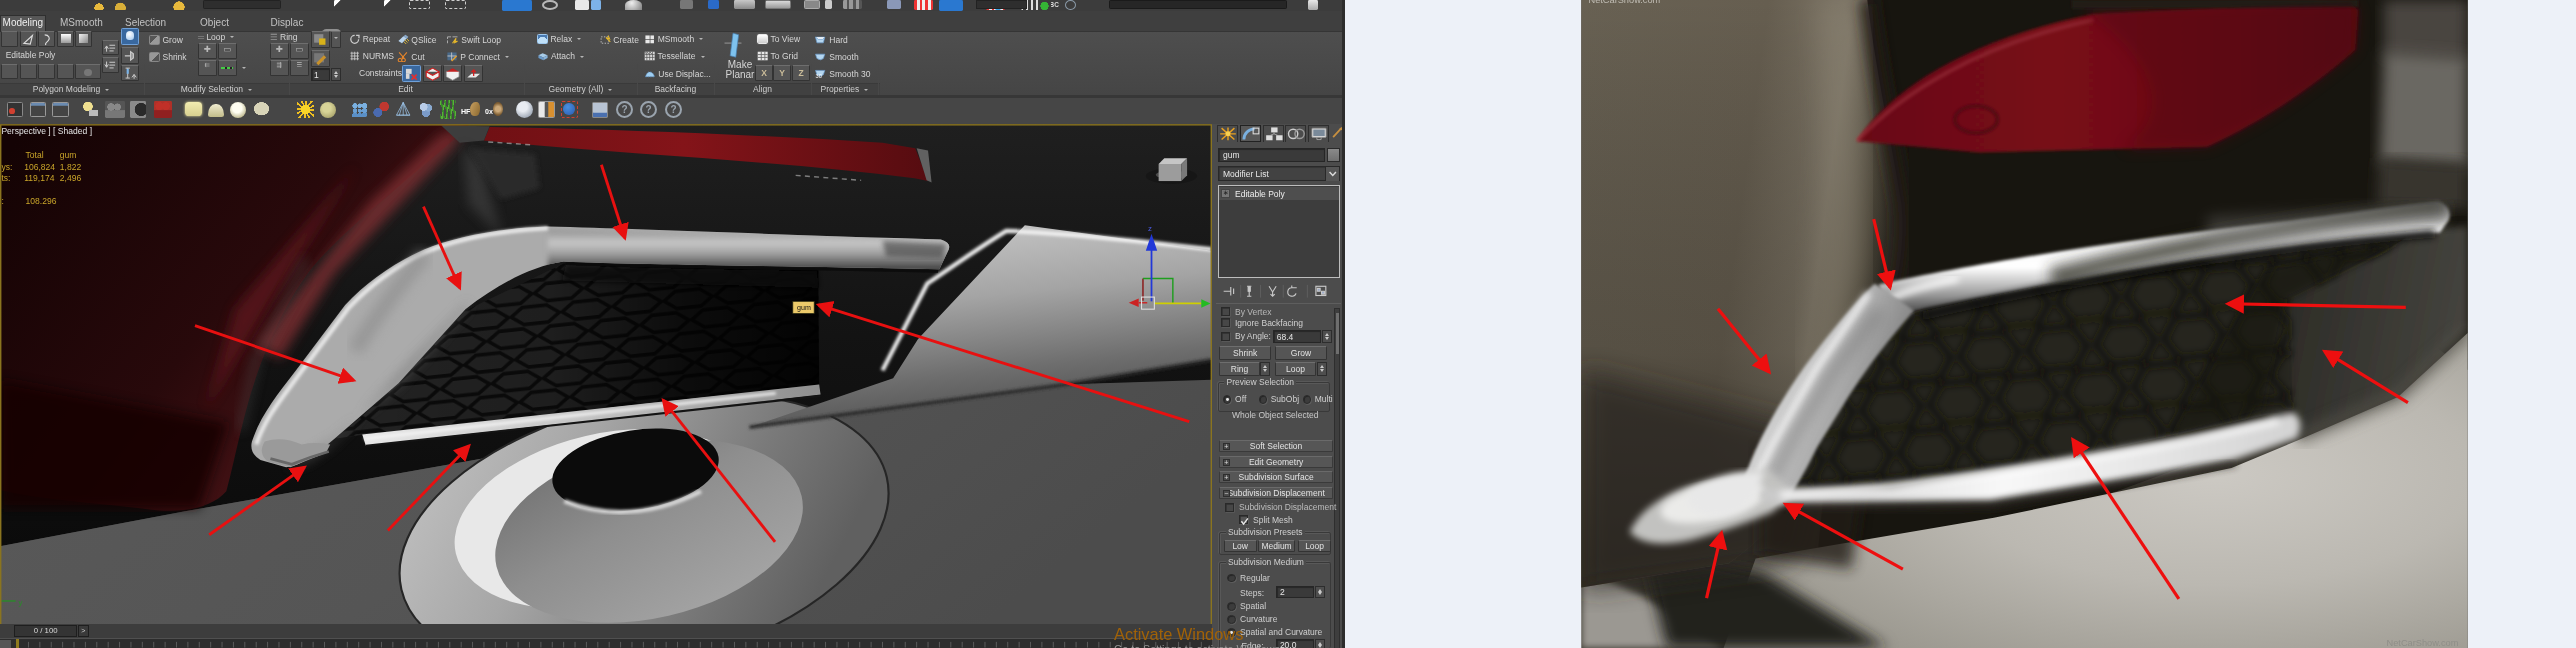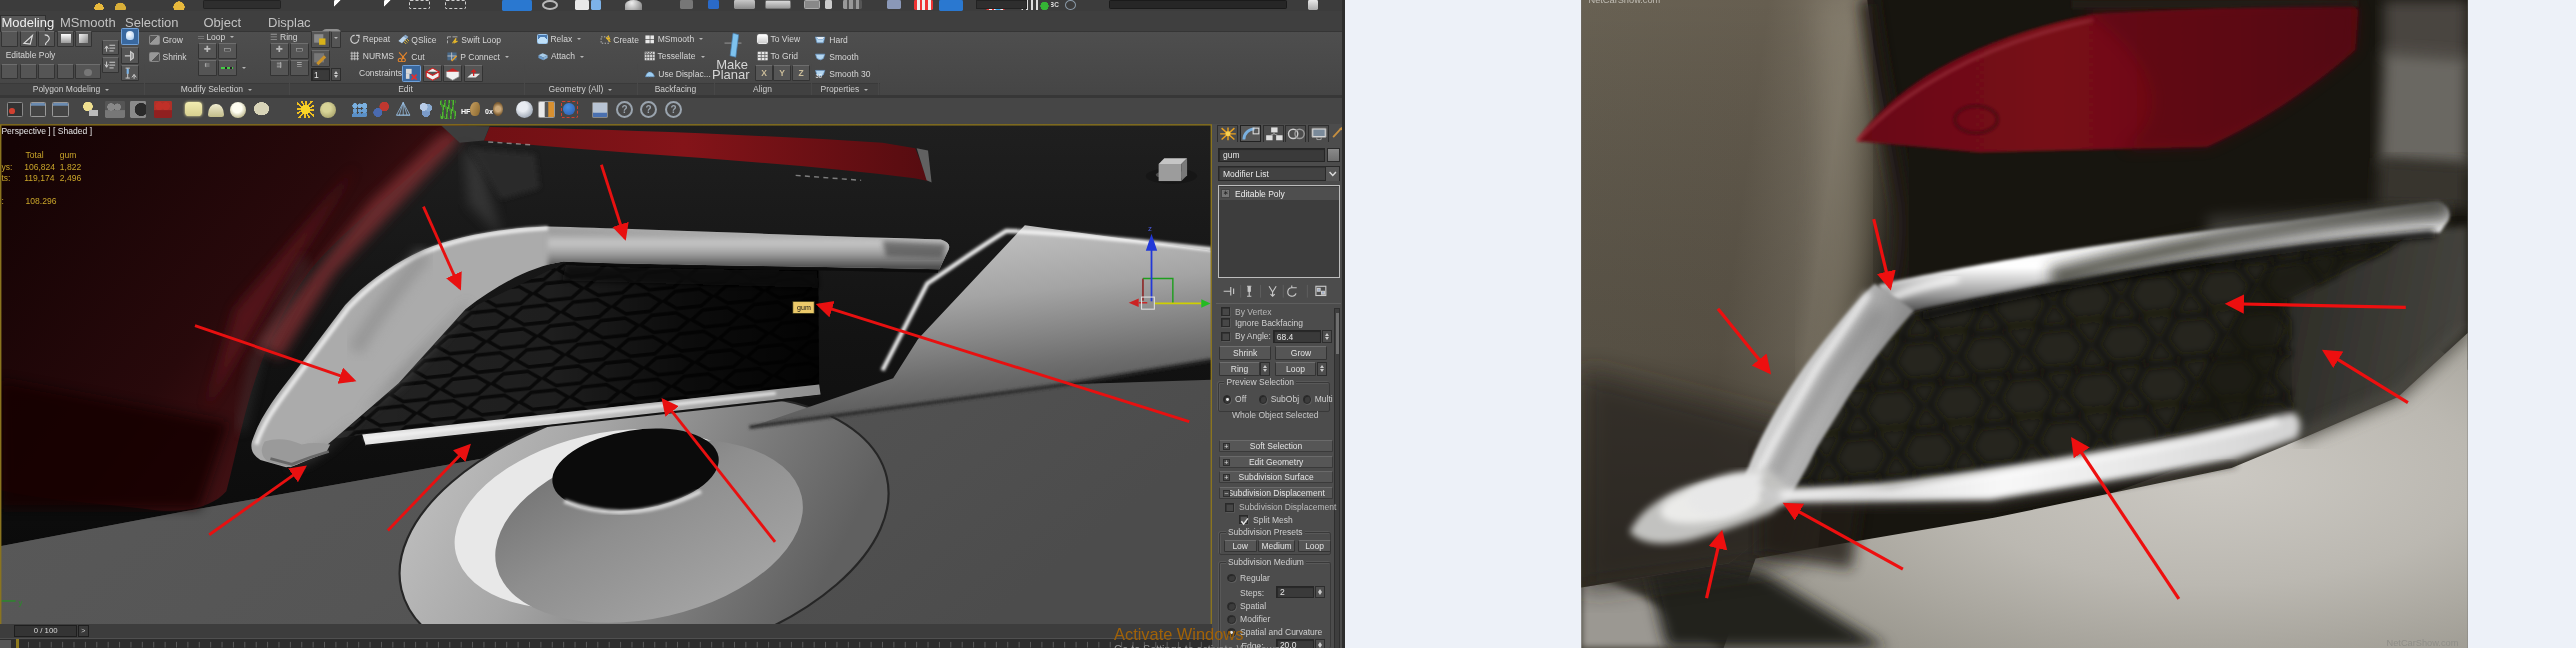--- a/index.html
+++ b/index.html
@@ -1,20 +1,20 @@
 <!DOCTYPE html>
 <html style="font-size:11.4px"><head><meta charset="utf-8">
 <style>
 html,body{margin:0;padding:0;width:2576px;height:648px;background:#edf1f8;overflow:hidden}
 *{box-sizing:border-box;font-family:"Liberation Sans",sans-serif}
 .abs{position:absolute}
 #root{position:relative;width:2576px;height:648px}
 #app{position:absolute;left:0;top:0;width:1345px;height:648px;background:#474747;overflow:hidden}
 .ic{position:absolute;border-radius:1.4px}
-.tab{position:absolute;top:3.6px;height:16.4px;line-height:16.4px;color:#c2c2c2;font-size:13px;text-align:right}
+.tab{position:absolute;top:3.6px;height:16.4px;line-height:16.4px;color:#c2c2c2;font-size:10px;text-align:center}
 .glabel{position:absolute;top:83px;height:12px;line-height:12px;color:#cfcfcf;font-size:8.5px;text-align:center;white-space:nowrap}
 .gsep{position:absolute;top:32px;height:61px;width:1.4px;background:linear-gradient(90deg,#3a3a3a,#565656)}
 .rbtn{position:absolute;color:#d6d6d6;font-size:8.5px;white-space:nowrap;line-height:10.7px}
 .rico{display:inline-block;width:10.7px;height:10px;border-radius:1.4px;vertical-align:-2.1px;margin-right:2.8px}
 .caret{display:inline-block;width:0;height:0;border-left:2.8px solid transparent;border-right:2.8px solid transparent;border-top:2.8px solid #b5b5b5;vertical-align:1.4px;margin-left:2.8px}
 .cbtn{position:absolute;background:#555;border:0.7px solid #333;border-top-color:#6e6e6e;border-radius:1.4px;color:#e2e2e2;font-size:8.5px;text-align:center}
 .chk{position:absolute;width:9.3px;height:9.3px;background:#474747;border:0.7px solid #292929;box-shadow:inset 0.7px 0.7px 0 #2f2f2f,0.7px 0.7px 0 #5e5e5e}
 .ptxt{position:absolute;color:#d0d0d0;font-size:8.5px;white-space:nowrap}
 .rollout{position:absolute;left:1218px;width:114px;height:12px;background:#565656;border:0.7px solid #3a3a3a;border-top-color:#6a6a6a;border-radius:1.4px;color:#e4e4e4;font-size:8.5px;text-align:center;line-height:11.4px}
 .rplus{position:absolute;left:2.8px;top:2.1px;width:7.1px;height:7.1px;background:#4a4a4a;border:0.7px solid #2e2e2e;color:#ddd;font-size:7.1px;line-height:6.4px;text-align:center}
@@ -220,21 +220,21 @@
             <rect x="1" y="1" width="14" height="12" fill="#ddd"></rect>
             <path d="M1 5 h14 M1 9 h14 M4 1 v12 M8 1 v12 M12 1 v12 M1 1 l3 4 m0 -4 l4 4 m0 -4 l4 4" stroke="#555" stroke-width="1"></path>
           </svg> Tessellate <span class="caret"></span></div>
 <div class="rbtn" style="left:120px;top:38px"><svg width="12" height="9.3" style="vertical-align:-1.4px" viewBox="0 0 17 13">
             <path d="M2 11 q2 -7 6 -7 q5 0 7 7 Z" fill="#9ecef2" stroke="#5588bb" stroke-dasharray="2 1.5"></path>
           </svg> Use Displac...</div>
 <div class="abs" style="left:196px;top:-2.1px;width:26px;height:31px"><svg width="26" height="31" viewBox="0 0 36 44">
             <path d="M6 20 h24 M22 20 l-3 -3 m3 3 l-3 3" stroke="#999" stroke-width="1.4" fill="none"></path>
             <path d="M14 38 L18 6 L26 8 L22 40 Z" fill="#7ec2ee" stroke="#4a80b0"></path>
           </svg></div>
-<div class="abs" style="left:188px;top:29px;width:36px;height:21.3px;color:#d6d6d6;font-size:13px;text-align:right;line-height:10px">Make<br>Planar</div>
+<div class="abs" style="left:198px;top:29px;width:36px;height:21.3px;color:#d6d6d6;font-size:10px;text-align:center;line-height:10px">Make<br>Planar</div>
 <div class="rbtn" style="left:233px;top:2.8px"><span class="rico" style="background:linear-gradient(#fff,#ccc);border:1.4px solid #e8e8e8;outline:0.7px solid #555"></span>To View</div>
 <div class="rbtn" style="left:233px;top:20px"><svg width="11.4" height="10" style="vertical-align:-2.1px" viewBox="0 0 16 14">
             <rect x="1" y="1" width="14" height="12" fill="#e8e8e8"></rect>
             <path d="M1 5 h14 M1 9 h14 M6 1 v12 M11 1 v12" stroke="#666" stroke-width="1.2"></path>
           </svg> To Grid</div>
 <div class="cbtn" style="left:231px;top:34px;width:18px;height:16.4px;color:#cbbd9a;font-weight:bold;line-height:15px">X</div>
 <div class="cbtn" style="left:249px;top:34px;width:18px;height:16.4px;color:#cbbd9a;font-weight:bold;line-height:15px">Y</div>
 <div class="cbtn" style="left:268px;top:34px;width:18px;height:16.4px;color:#cbbd9a;font-weight:bold;line-height:15px">Z</div>
 <div class="rbtn" style="left:290px;top:3.6px"><svg width="13" height="10" style="vertical-align:-2.1px" viewBox="0 0 18 14">
             <path d="M2 3 h13 l-2 8 h-9 Z" fill="#b4d6f0" stroke="#6a9aca"></path>
@@ -573,21 +573,21 @@
 <div class="grpbox" style="left:7.1px;top:438px;width:112px;height:86px;border-bottom:none">
 <div class="grplbl">Subdivision Medium</div>
 <div class="radio" style="left:7.1px;top:10.7px"></div>
           <div class="ptxt" style="left:20px;top:10px">Regular</div>
 <div class="ptxt" style="left:20px;top:25px">Steps:</div>
 <div class="efield" style="left:56px;top:23px;width:38px;height:12px;padding:0 2.8px">2</div>
           <div class="spin" style="left:95px;top:23px;width:10px;height:12px"></div>
 <div class="radio" style="left:7.1px;top:39px"></div>
           <div class="ptxt" style="left:20px;top:38px">Spatial</div>
 <div class="radio" style="left:7.1px;top:52px"></div>
-          <div class="ptxt" style="left:20px;top:51px">Modifier</div>
+          <div class="ptxt" style="left:20px;top:51px">Curvature</div>
 <div class="radio on" style="left:7.1px;top:65px"></div>
           <div class="ptxt" style="left:20px;top:64px">Spatial and Curvature</div>
 <div class="ptxt" style="left:21.3px;top:78px">Edge:</div>
 <div class="efield" style="left:56px;top:76px;width:38px;height:12px;padding:0 2.8px">20.0</div>
           <div class="spin" style="left:95px;top:76px;width:10px;height:12px"></div>
 </div>
 </div>
 <div class="abs" style="left:1342px;top:0;width:2.8px;height:648px;background:#2d2d2d"></div>
 <div class="abs" style="left:0;top:624px;width:1212px;height:24px;background:#3d3d3d">
 <div class="abs" style="left:14.2px;top:1.4px;width:63px;height:11.4px;background:#343434;border:0.7px solid #1e1e1e;color:#d8d8d8;font-size:7.8px;text-align:center;line-height:10.7px">0 / 100</div>

